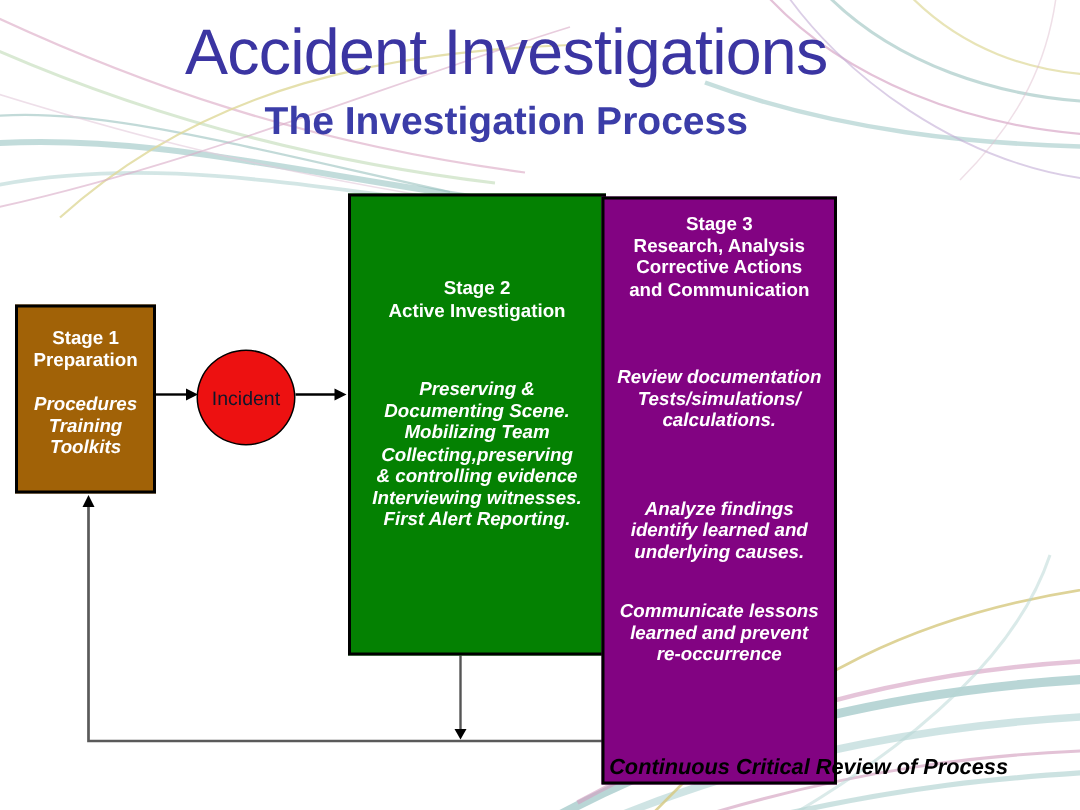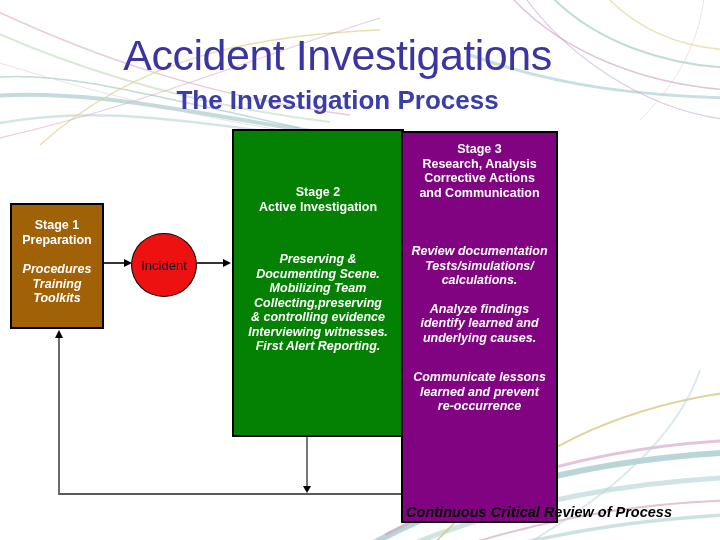--- a/index.html
+++ b/index.html
@@ -10,21 +10,21 @@
     background:#ffffff;
     overflow:hidden;
     font-family:"Liberation Sans", sans-serif;
   }
   .layer { position:absolute; left:0; top:0; width:720px; height:540px; pointer-events:none; }
   .deco { z-index:0; }
   .connectors { z-index:1; }
 
   .title-wrap { position:absolute; left:0; top:0; width:675px; text-align:center; z-index:2; }
   .slide-title {
-    margin-top:32px;
+    margin-top:12px;
     font-size:43px; font-weight:normal; letter-spacing:-0.5px;
     color:#3b35a2; line-height:1.1;
   }
   .slide-subtitle {
     margin-top:6px;
     font-size:26px; font-weight:bold;
     color:#3b3da8;
     text-align:center;
   }
 
@@ -37,21 +37,21 @@
   .body { font-weight:bold; font-style:italic; font-size:12.5px; line-height:14.5px; white-space:nowrap; }
 
   .stage1 { left:10px; top:203px; width:94px; height:126px; padding-top:13px; }
   .stage1 .body { margin-top:15px; }
 
   .stage2 { left:232px; top:129px; width:172px; height:308px; padding-top:54px; }
   .stage2 .body { margin-top:38px; white-space:normal; }
 
   .stage3 { left:401px; top:131px; width:157px; height:392px; padding-top:9px; }
   .stage3 .para1 { margin-top:44px; }
-  .stage3 .para2 { margin-top:14px; }
+  .stage3 .para2 { margin-top:44px; }
   .stage3 .para3 { margin-top:25px; }
 
   .incident {
     position:absolute; z-index:2;
     left:131px; top:233px; width:66px; height:64px;
     border:1.5px solid #000; border-radius:50%;
     display:flex; align-items:center; justify-content:center;
     color:#0f172a; font-size:13px;
   }
 

